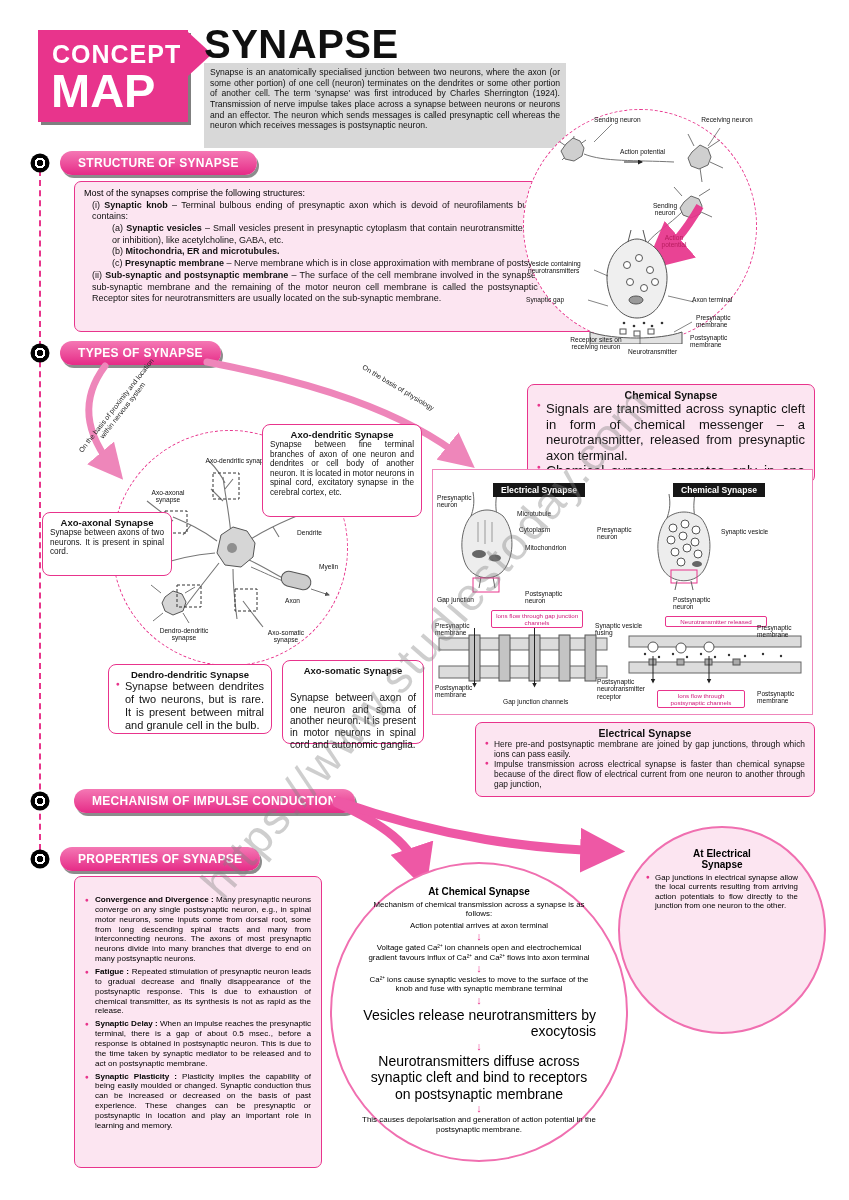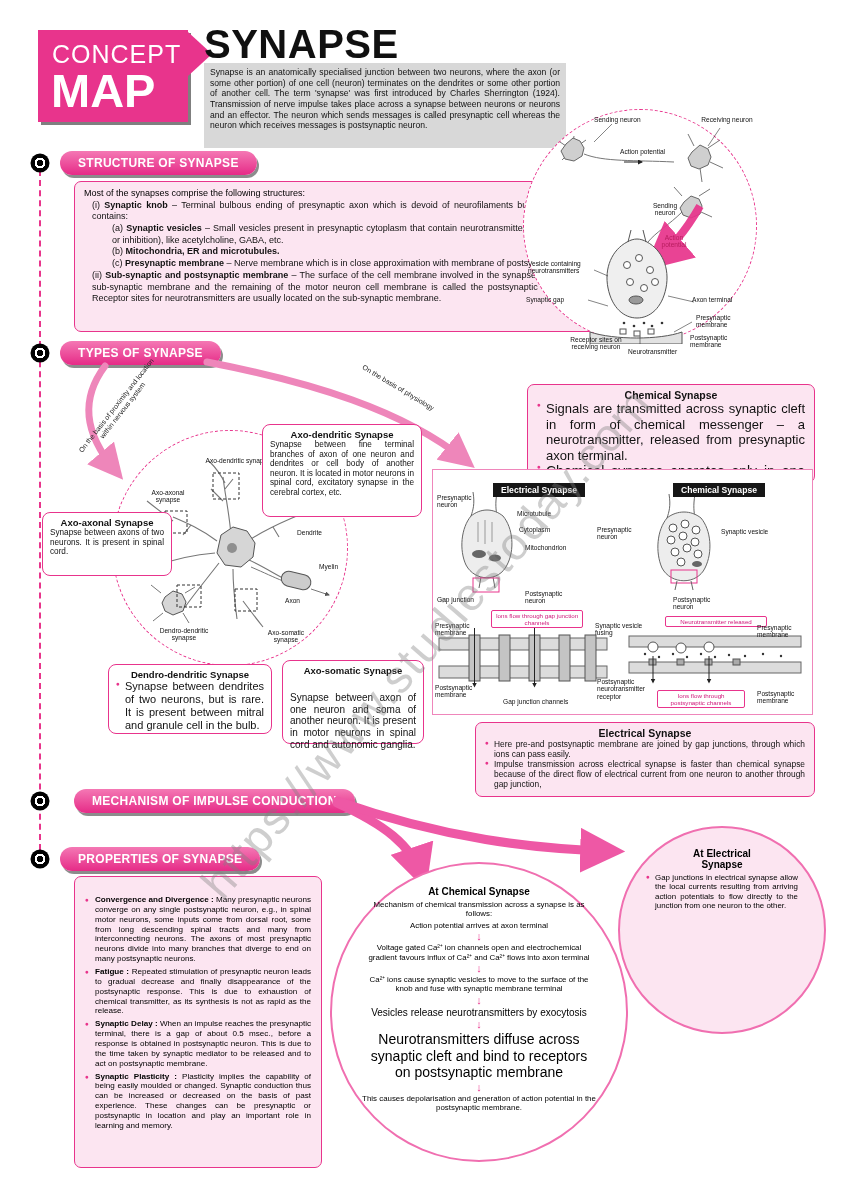--- a/index.html
+++ b/index.html
@@ -2,21 +2,21 @@
 <html><head>
 <meta charset="utf-8">
 <style>
   * { margin:0; padding:0; box-sizing:border-box; }
   body { font-family:"Liberation Sans", sans-serif; background:#888; }
   #page { position:relative; width:849px; height:1200px; background:#ffffff; overflow:hidden; margin:0 auto; }
   .abs { position:absolute; }
 
   
   .brand-box { position:absolute; left:38px; top:30px; width:150px; height:92px; background:#e8348c; color:#fff; box-shadow:3px 3px 0 rgba(0,0,0,.5); }
-  .brand-top { font-size:25px; letter-spacing:1px; margin:10px 0 0 14px; font-weight:400; }
+  .brand-top { font-size:25px; letter-spacing:1px; margin:10px 0 0 14px; font-weight:700; }
   .brand-bottom { font-size:47px; font-weight:800; margin:-2px 0 0 13px; line-height:1; }
   .brand-arrow { position:absolute; left:188px; top:32px; width:0; height:0; border-left:24px solid #e8348c; border-top:22px solid transparent; border-bottom:22px solid transparent; }
   .main-title { position:absolute; left:204px; top:22px; font-size:40px; font-weight:900; color:#101010; letter-spacing:.5px; }
   .intro-box { position:absolute; left:204px; top:63px; width:362px; height:85px; background:#d8d8d8; padding:4px 6px; font-size:8.6px; line-height:1.24; text-align:justify; color:#111; }
 
   
   .rail { position:absolute; left:39px; top:160px; height:700px; width:0; border-left:2px dashed #e8348c; }
   .bullseye { position:absolute; width:19px; height:19px; border-radius:50%; transform:translate(-50%,-50%);
               background:radial-gradient(circle,#000 0 3.5px,#fff 3.5px 5.5px,#000 5.5px 9.5px); }
 
@@ -387,21 +387,21 @@
 
   <div class="flow-circle" style="left:330px;top:862px;width:298px;height:300px;padding:22px 30px;">
     <div style="font-size:10px;font-weight:bold;width:110px;margin:0 auto 3px;">At Chemical Synapse</div>
     <div style="font-size:7.9px;line-height:1.2;margin-bottom:2px;">Mechanism of chemical transmission across a synapse is as follows:</div>
     <div style="font-size:7.9px;line-height:1.18;">Action potential arrives at axon terminal</div>
     <div class="flow-arrow">↓</div>
     <div style="font-size:7.9px;line-height:1.18;">Voltage gated Ca²⁺ ion channels open and electrochemical gradient favours influx of Ca²⁺ and Ca²⁺ flows into axon terminal</div>
     <div class="flow-arrow">↓</div>
     <div style="font-size:7.9px;line-height:1.18;">Ca²⁺ ions cause synaptic vesicles to move to the surface of the knob and fuse with synaptic membrane terminal</div>
     <div class="flow-arrow">↓</div>
-    <div style="font-size:10px;line-height:1.18;">Vesicles release neurotransmitters by exocytosis</div>
+    <div style="font-size:14px;line-height:1.18;text-align:right;">Vesicles release neurotransmitters by exocytosis</div>
     <div class="flow-arrow">↓</div>
     <div style="font-size:14px;line-height:1.18;">Neurotransmitters diffuse across synaptic cleft and bind to receptors on postsynaptic membrane</div>
     <div class="flow-arrow">↓</div>
     <div style="font-size:7.9px;line-height:1.18;">This causes depolarisation and generation of action potential in the postsynaptic membrane.</div>
   </div>
 
   <div class="flow-circle" style="left:618px;top:826px;width:208px;height:208px;background:#fce5f1;padding:20px 26px;">
     <div style="font-size:10px;font-weight:bold;width:80px;margin:0 auto 3px;">At Electrical Synapse</div>
     <div class="dot-item" style="font-size:7.9px;line-height:1.18;text-align:justify;">Gap junctions in electrical synapse allow the local currents resulting from arriving action potentials to flow directly to the junction from one neuron to the other.</div>
   </div>

